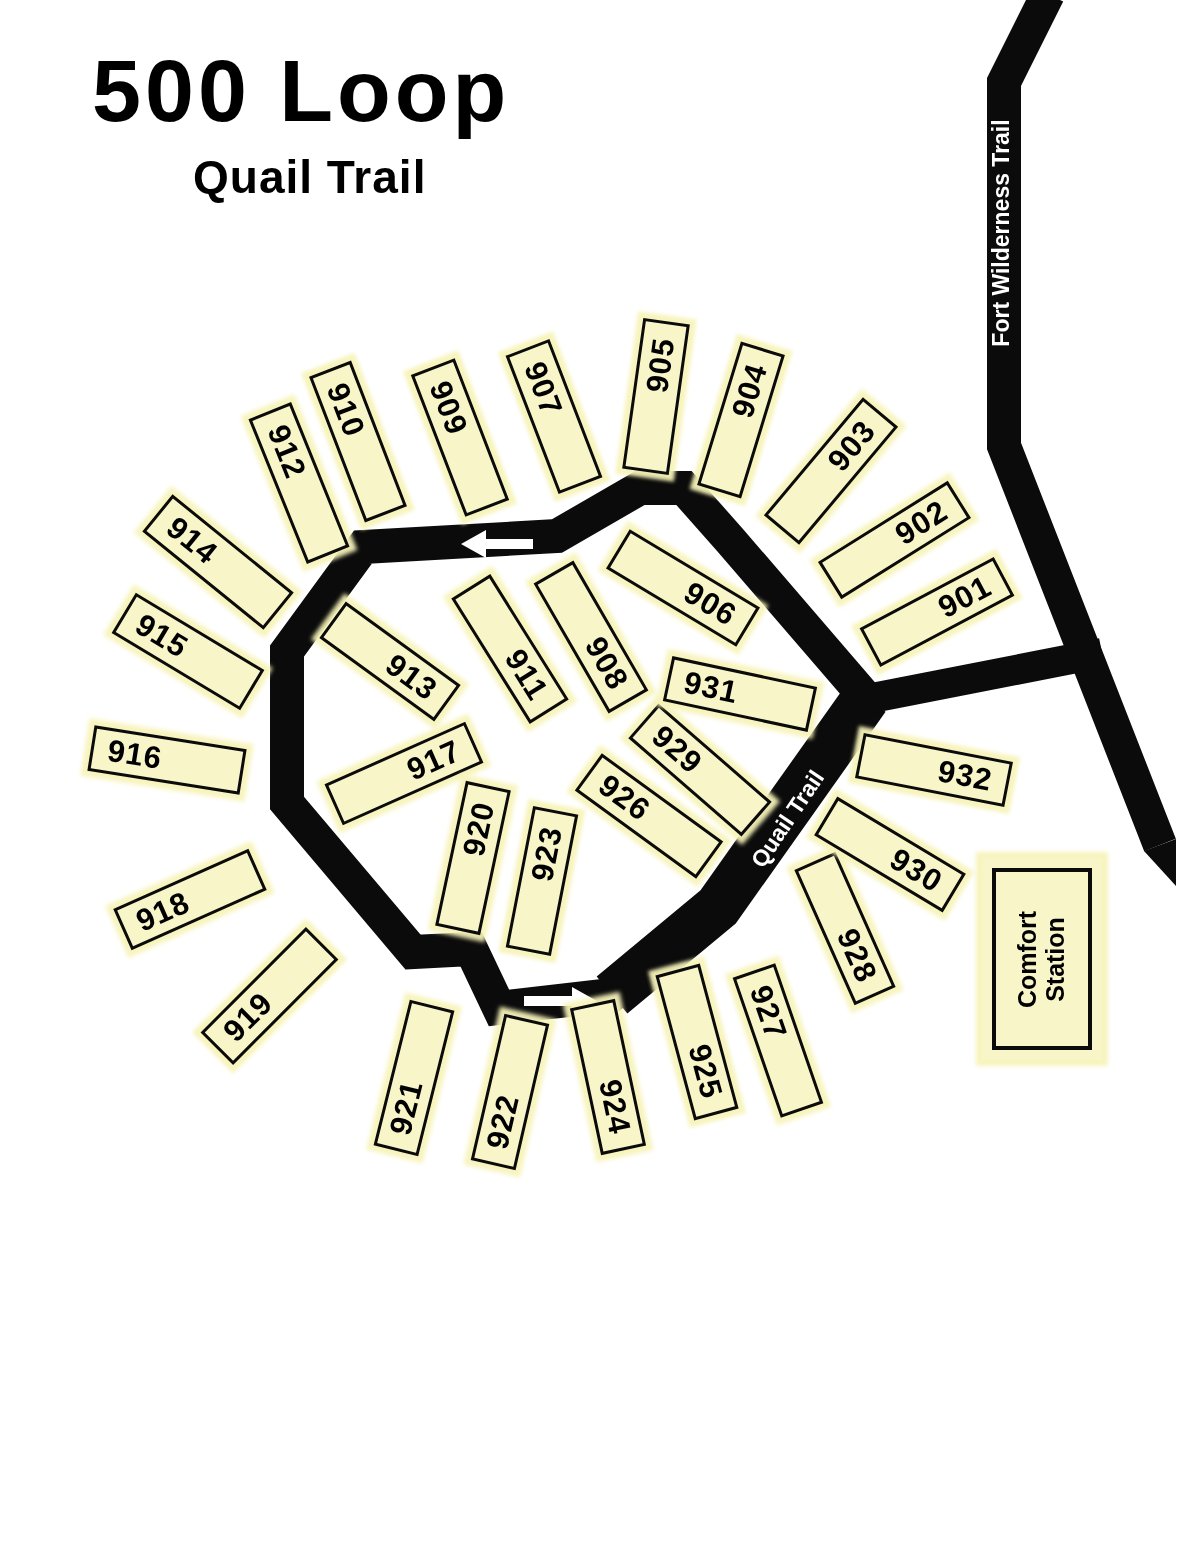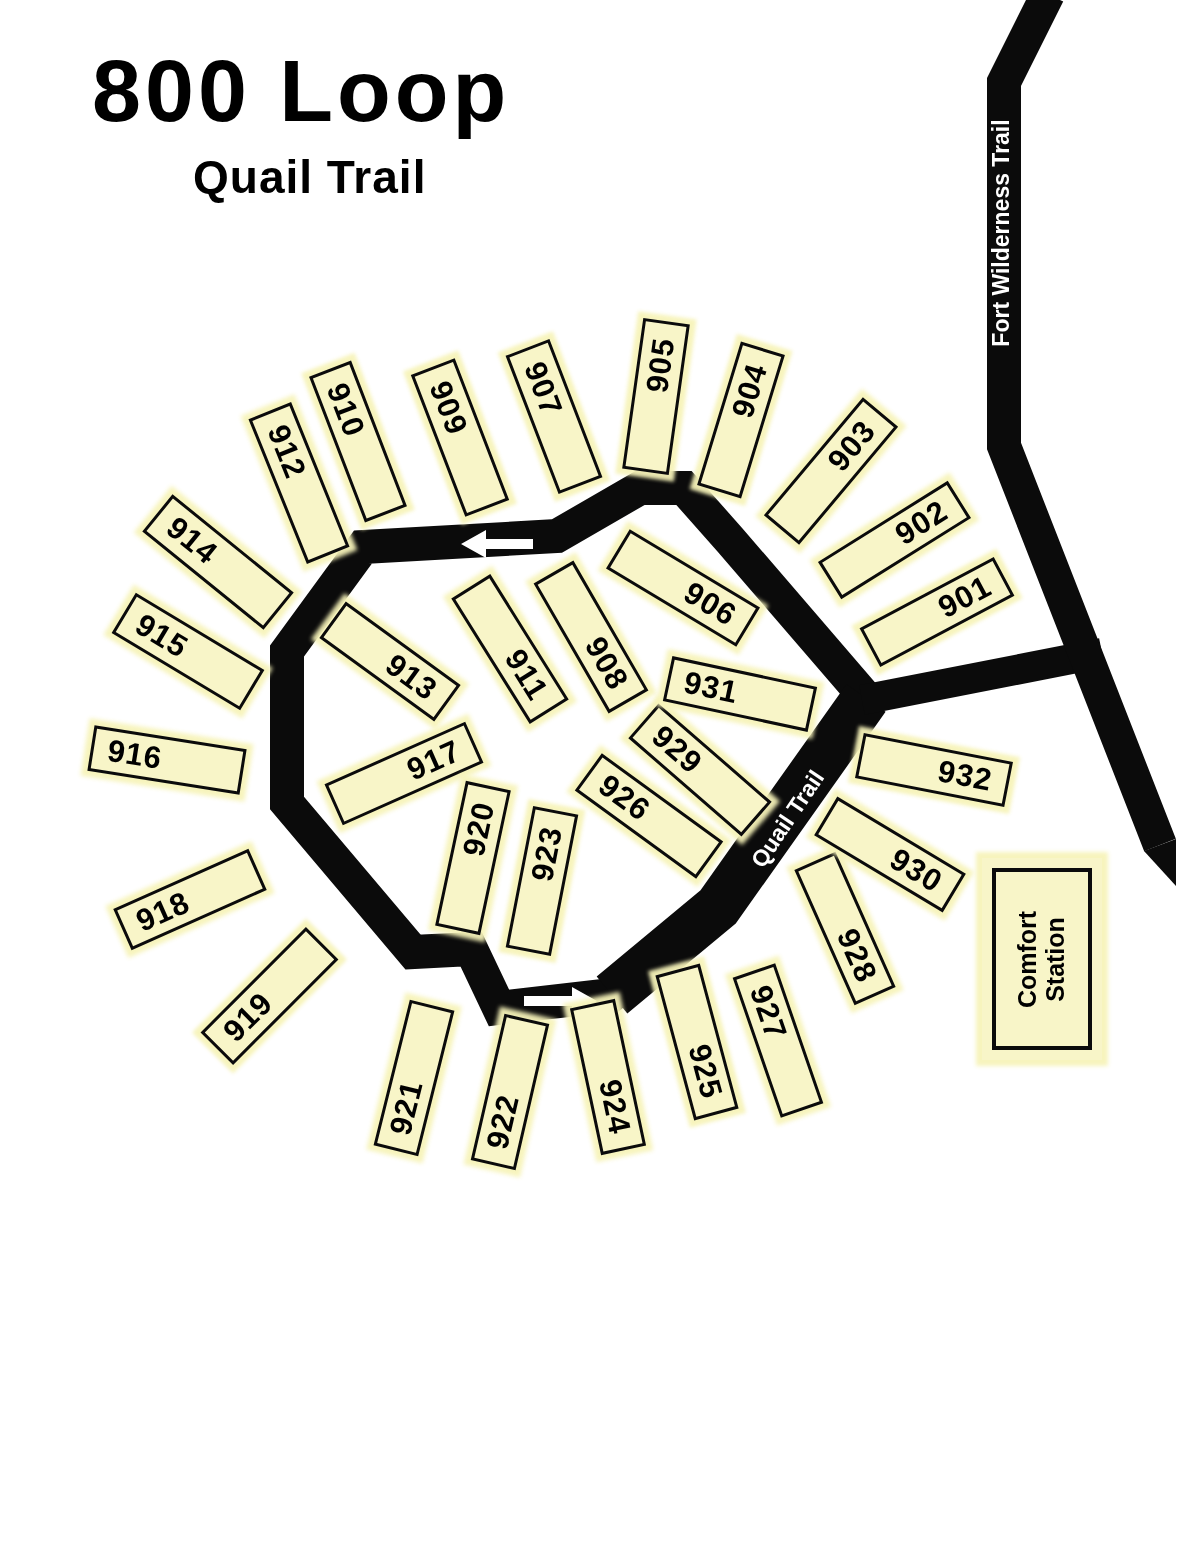--- a/index.html
+++ b/index.html
@@ -40,21 +40,21 @@
     <path d="M 1048,-6 L 1004,82 L 1004,446 L 1160,845" fill="none" stroke="#0b0b0b" stroke-width="34"></path>
     <polygon points="1176,839 1144,851 1176,886" fill="#0b0b0b"></polygon>
 
     <polygon fill="#ffffff" points="461,544 486,530 486,539 533,539 533,549 486,549 486,558"></polygon>
     <polygon fill="#ffffff" points="597,1001 572,987 572,996 524,996 524,1006 572,1006 572,1015"></polygon>
 
     <text class="roadtext" x="0" y="0" text-anchor="middle" dominant-baseline="middle" transform="translate(789,820) rotate(-56)">Quail Trail</text>
     <text class="roadtext" x="0" y="0" text-anchor="middle" dominant-baseline="middle" transform="translate(1003,233) rotate(-90)">Fort Wilderness Trail</text>
   </svg>
 
-  <h1 id="title" class="hdr">800 Loop</h1>
+  <h1 id="title" class="hdr">500 Loop</h1>
   <h2 id="subtitle" class="hdr">Quail Trail</h2>
 
   <div id="sites">
       <div class="site a-end" style="left: 861px; top: 590px; width: 152px; height: 44px; transform: rotate(-28deg);">
         <span>901</span>
       </div>
       <div class="site a-end" style="left: 817.5px; top: 518px; width: 153px; height: 44px; transform: rotate(-32deg);">
         <span>902</span>
       </div>
       <div class="site a-end" style="left: 754px; top: 448px; width: 154px; height: 46px; transform: rotate(-50deg);">

